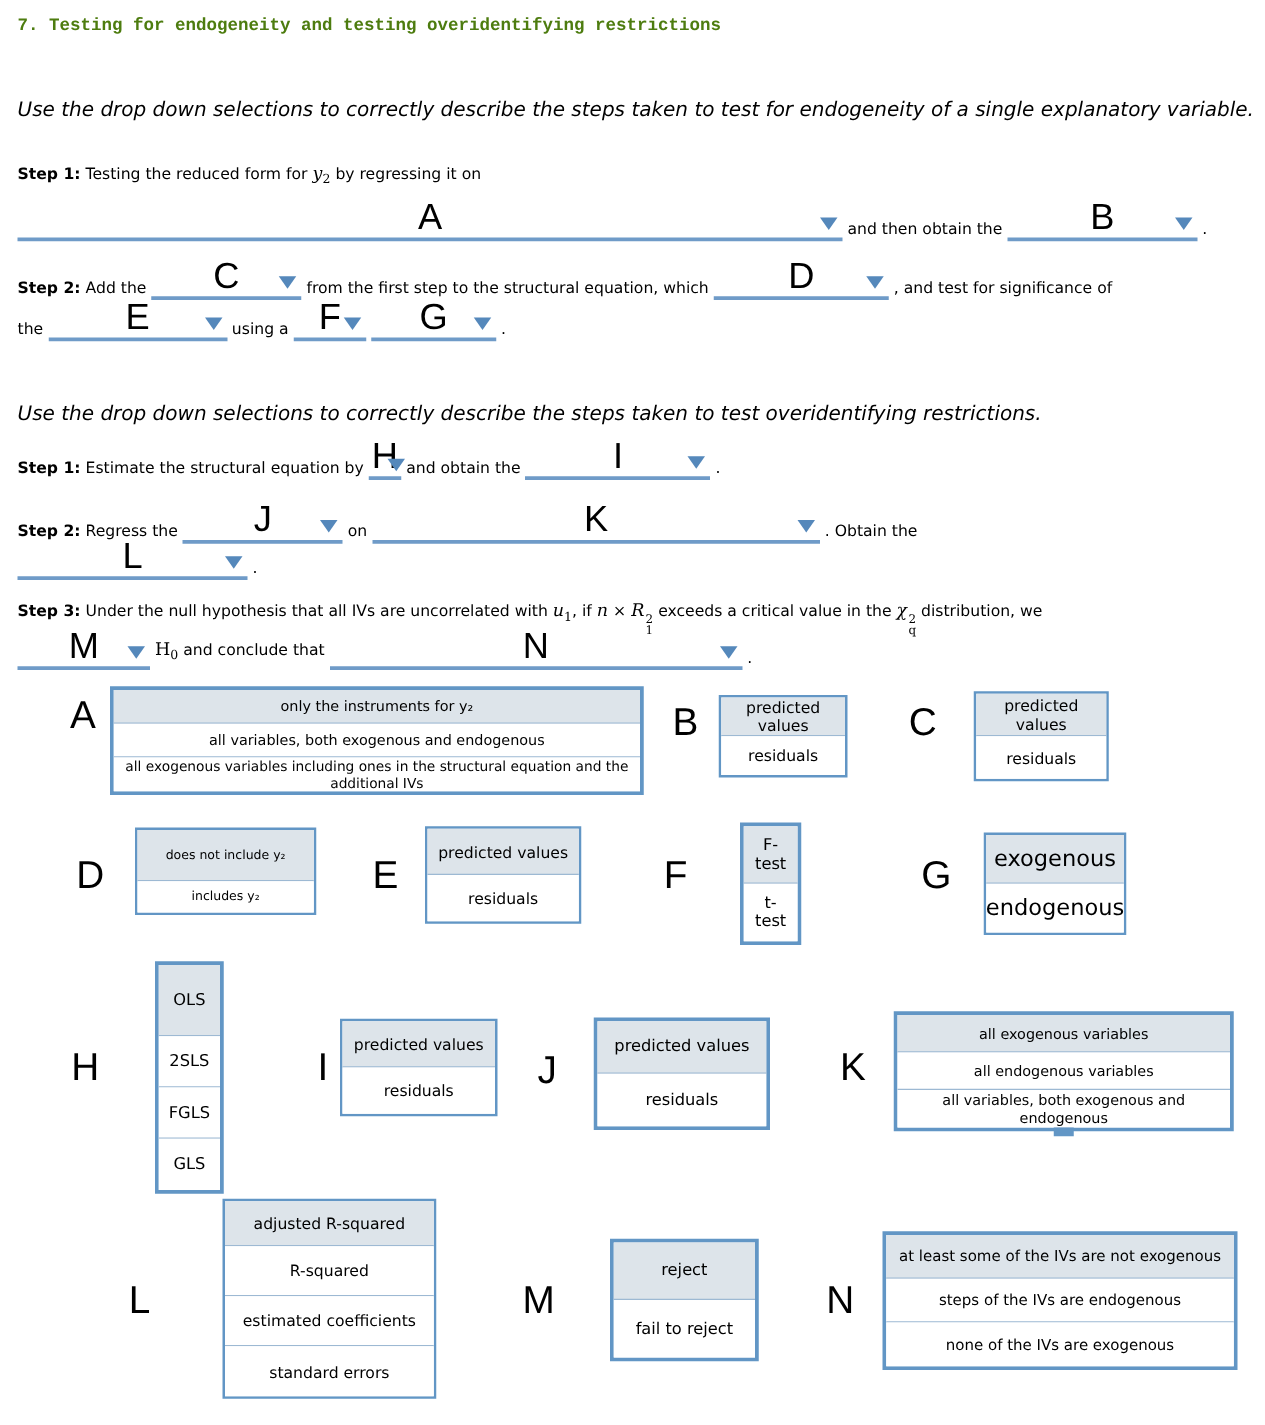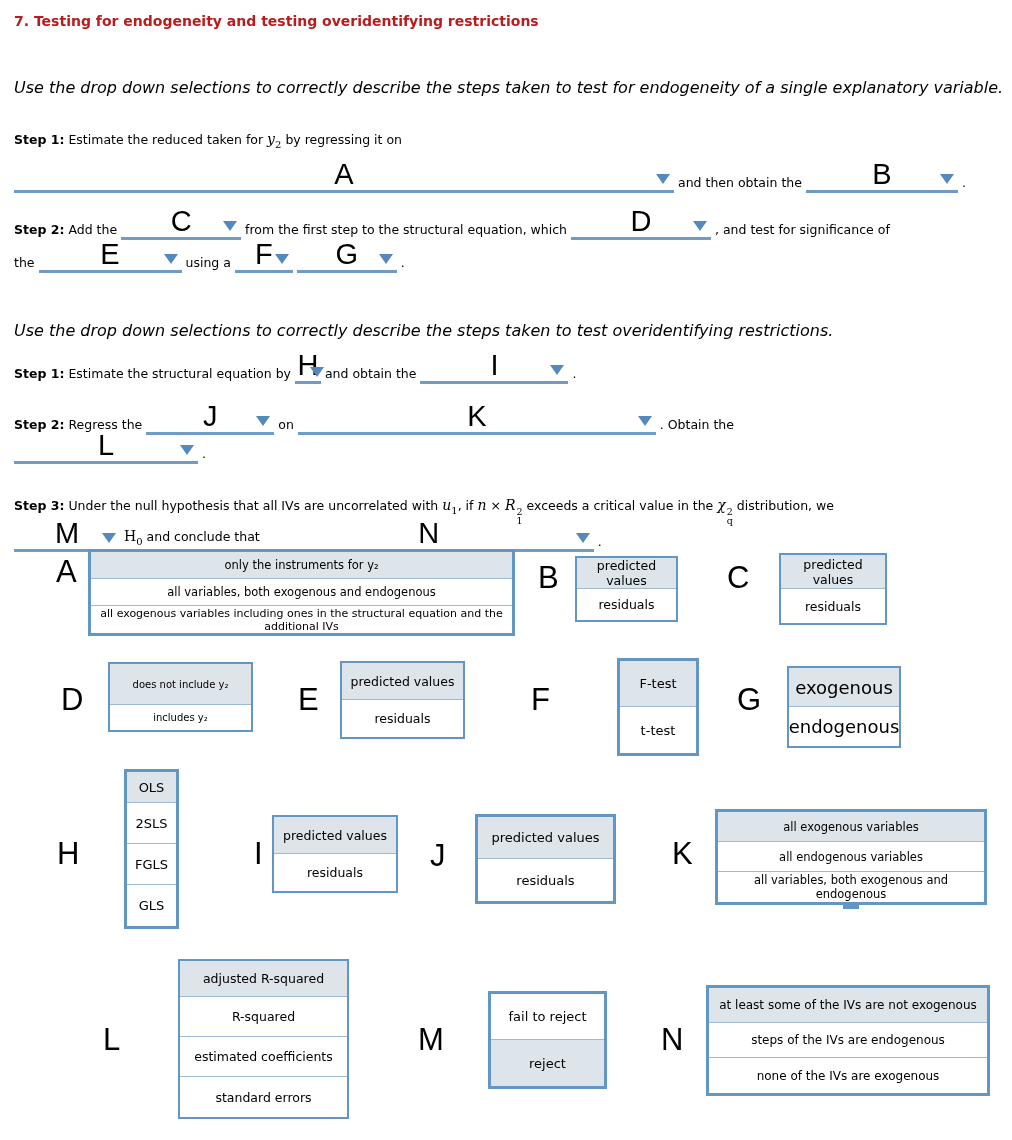--- a/index.html
+++ b/index.html
@@ -1,20 +1,20 @@
 <!DOCTYPE html>
 <html><head>
 <meta charset="utf-8">
 <style>
   html,body { margin:0; padding:0; background:#fff; }
   .page { position:relative; width:1012px; height:1140px; background:#fff; overflow:hidden;
           font-family:"DejaVu Sans", sans-serif; font-size:12.5px; color:#000; }
   .content { padding:12px 14px 0 14px; }
 
-  .title { font-size:14px; font-weight:bold; color:#b91c1c; line-height:18px; }
+  .title { font-size:14px; font-weight:bold; color:#4d7c0f; line-height:18px;font-family:Liberation Mono, monospace; }
 
   .instr { font-style:italic; font-size:16px; line-height:16px; white-space:nowrap; }
 
   .textline { line-height:18px; white-space:nowrap; }
   .lbl { font-weight:bold; }
 
   
   .row { white-space:nowrap; line-height:20px; }
   .row .t { display:inline-block; vertical-align:bottom; padding-bottom:2px; line-height:16px; }
 
@@ -52,21 +52,21 @@
 
 <div class="page">
   <div class="content">
 
     <div class="title">7. Testing for endogeneity and testing overidentifying restrictions</div>
 
     <div class="instr" style="margin-top:50px">Use the drop down selections to correctly describe the steps taken to test for endogeneity of a single explanatory variable.</div>
 
     <div class="textline" style="margin-top:34px">
       <span class="lbl">Step 1:</span>
-      <span>Estimate the reduced taken for</span>
+      <span>Testing the reduced form for</span>
       <span class="mv">y</span><sub class="msub">2</sub>
       <span>by regressing it on</span>
     </div>
     <div class="row">
       <span class="dd" style="width:660px"><span class="dd-letter">A</span><span class="dd-arrow"></span></span>
       <span class="t">and then obtain the</span>
       <span class="dd" style="width:152px"><span class="dd-letter">B</span><span class="dd-arrow"></span></span>
       <span class="t">.</span>
     </div>
 
@@ -101,21 +101,21 @@
       <span class="dd" style="width:128px"><span class="dd-letter">J</span><span class="dd-arrow"></span></span>
       <span class="t">on</span>
       <span class="dd" style="width:358px"><span class="dd-letter">K</span><span class="dd-arrow"></span></span>
       <span class="t">. Obtain the</span>
     </div>
     <div class="row" style="margin-top:-10px">
       <span class="dd" style="width:184px"><span class="dd-letter">L</span><span class="dd-arrow"></span></span>
       <span class="t">.</span>
     </div>
 
-    <div class="textline" style="margin-top:32px">
+    <div class="textline" style="margin-top:16px">
       <span class="lbl">Step 3:</span>
       <span>Under the null hypothesis that all IVs are uncorrelated with</span>
       <span class="mv">u</span><sub class="msub">1</sub><span>, if</span>
       <span class="mv">n</span>
       <span>×</span>
       <span class="mv">R</span><span class="mstack">
           <span>2</span>
           <span>1</span>
         </span>
       <span>exceeds a critical value in the</span>
@@ -158,34 +158,34 @@
     <div class="opt-item" style="height:25px">includes y₂</div>
   </div>
 
   <div class="big-letter" style="left:298px;top:684px">E</div>
   <div class="opt-box" style="left:340px;top:661px;width:125px;font-size:12.5px">
     <div class="opt-item selected" style="height:37px">predicted values</div>
     <div class="opt-item" style="height:37px">residuals</div>
   </div>
 
   <div class="big-letter" style="left:531px;top:684px">F</div>
-  <div class="opt-box thick" style="left:617px;top:658px;width:82px;font-size:13px">
+  <div class="opt-box thick" style="left:592px;top:658px;width:49px;font-size:13px">
     <div class="opt-item selected" style="height:46px">F-test</div>
     <div class="opt-item" style="height:46px">t-test</div>
   </div>
 
   <div class="big-letter" style="left:737px;top:684px">G</div>
   <div class="opt-box" style="left:787px;top:666px;width:114px;font-size:18px">
     <div class="opt-item selected" style="height:39px">exogenous</div>
     <div class="opt-item" style="height:39px">endogenous</div>
   </div>
 
   <div class="big-letter" style="left:57px;top:838px">H</div>
   <div class="opt-box thick" style="left:124px;top:769px;width:55px;font-size:13px">
-    <div class="opt-item selected" style="height:31px">OLS</div>
+    <div class="opt-item selected" style="height:57px">OLS</div>
     <div class="opt-item" style="height:41px">2SLS</div>
     <div class="opt-item" style="height:41px">FGLS</div>
     <div class="opt-item" style="height:41px">GLS</div>
   </div>
 
   <div class="big-letter" style="left:254px;top:838px">I</div>
   <div class="opt-box" style="left:272px;top:815px;width:126px;font-size:12.5px">
     <div class="opt-item selected" style="height:37px">predicted values</div>
     <div class="opt-item" style="height:37px">residuals</div>
   </div>
@@ -207,22 +207,22 @@
   <div class="big-letter" style="left:103px;top:1024px">L</div>
   <div class="opt-box" style="left:178px;top:959px;width:171px;font-size:12.5px">
     <div class="opt-item selected" style="height:36px">adjusted R-squared</div>
     <div class="opt-item" style="height:40px">R-squared</div>
     <div class="opt-item" style="height:40px">estimated coefficients</div>
     <div class="opt-item" style="height:40px">standard errors</div>
   </div>
 
   <div class="big-letter" style="left:418px;top:1024px">M</div>
   <div class="opt-box thick" style="left:488px;top:991px;width:119px;font-size:13px">
+    <div class="opt-item selected" style="height:46px">reject</div>
     <div class="opt-item" style="height:46px">fail to reject</div>
-    <div class="opt-item selected" style="height:46px">reject</div>
   </div>
 
   <div class="big-letter" style="left:661px;top:1024px">N</div>
   <div class="opt-box thick" style="left:706px;top:985px;width:284px;font-size:12px">
     <div class="opt-item selected" style="height:35px">at least some of the IVs are not exogenous</div>
     <div class="opt-item" style="height:35px">steps of the IVs are endogenous</div>
     <div class="opt-item" style="height:35px">none of the IVs are exogenous</div>
   </div>
 
 </div>

